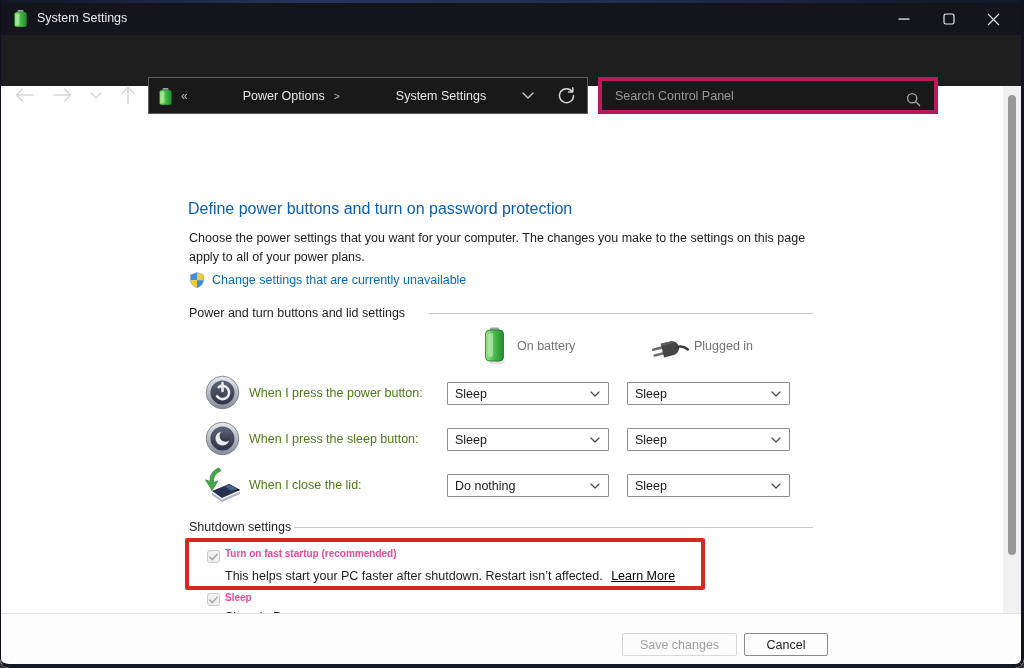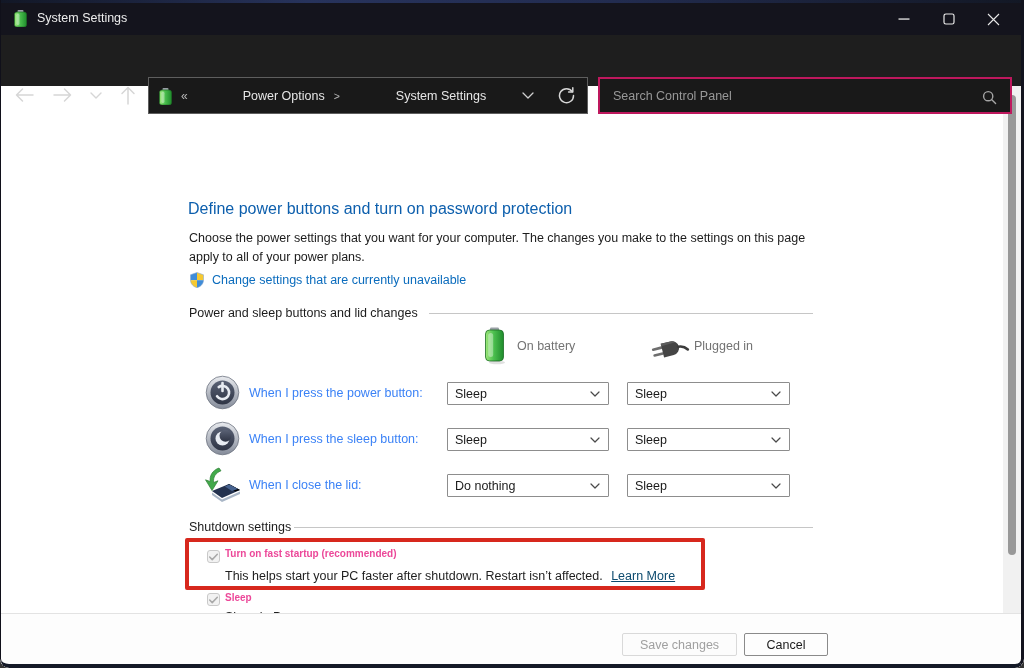--- a/index.html
+++ b/index.html
@@ -27,46 +27,46 @@
   .navbar { position:absolute; left:0; top:35px; width:100%; height:51px; background:#1e1e1e; z-index:19; }
   .nav-btn { position:absolute; top:48px; width:24px; height:24px; display:flex; align-items:center; justify-content:center; }
   .nav-back{ left:12px; } .nav-fwd{ left:50px; } .nav-chev{ left:84px; } .nav-up{ left:116px; }
   .addressbar { position:absolute; left:148px; top:42px; width:440px; height:37px;
     background:#191919; border:1px solid #5e5e5e; display:flex; align-items:center; padding:0 12px 0 10px; }
   .addressbar .bat { margin-right:9px; margin-top:1px; }
   .crumb-overflow { color:#b9b9b9; font-size:12px; margin-right:8px; }
   .crumb { color:#e6e6e6; font-size:12.5px;margin-left:47px; }
   .crumb-sep { color:#b9b9b9; font-size:10.5px; margin:0 9px; position:relative; top:0.5px; }
   .addr-right { margin-left:auto; display:flex; align-items:center; gap:24px; }
-  .searchbar { position:absolute; left:598px; top:42px; width:414px; height:37px;
-    background:#191919; border:2px solid #be185d; display:flex; align-items:center; }
+  .searchbar { position:absolute; left:598px; top:42px; width:340px; height:37px;
+    background:#191919; border:4px solid #be185d; display:flex; align-items:center; }
   .searchbar input { flex:1; background:transparent; border:none; outline:none;
     color:#e6e6e6; font-size:12.5px; padding:0 30px 0 13px; font-family:"Liberation Sans",sans-serif; }
   .searchbar input::placeholder { color:#989898; }
   .search-ico { position:absolute; right:13px; top:11px; }
   
   .content { position:absolute; left:1px; top:86px; right:3px; bottom:4px; background:#fff; z-index:1; }
   .abs { position:absolute; }
   .heading { left:187px; top:114px; font-size:16px; color:#0d5fad; }
   .intro { left:188px; top:143px; width:618px; font-size:12.5px; line-height:19px; color:#1c1c1c; }
   .uac-row { left:188px; top:186px; display:flex; align-items:center; gap:7px; }
   .link { color:#0b6cbd; font-size:12.5px; text-decoration:none; cursor:pointer; }
   .group-title { font-size:12.5px; color:#1c1c1c; }
   .group-line { height:1px; background:#c6c6c6; }
   .col-head { font-size:12.5px; color:#737373; }
-  .row-label { font-size:12.5px; color:#3b82f6; }
+  .row-label { font-size:12.5px; color:#4d7c0f; }
   .dd { position:absolute; height:23px; background:#fff; border:1px solid #8d8d8d; border-radius:1px;
     display:flex; align-items:center; justify-content:space-between; padding:0 8px 0 7px;
     font-size:12.5px; color:#1a1a1a; cursor:default; }
   .cb { position:absolute; width:13px; height:13px; border-radius:3px; display:flex; align-items:center; justify-content:center; }
   .cb-dis { background:#f2f2f2; border:1px solid #c9c9c9; }
   .cb-empty { background:#fdfdfd; border:1px solid #ababab; }
   .opt-label { font-size:10px; font-weight:bold; color:#ec4899; }
   .opt-desc { font-size:12.5px; color:#1e1e1e; }
-  .learn-link { color:#0c4a6e; font-size:12.5px; text-decoration:underline; cursor:pointer; }
+  .learn-link { color:#000000; font-size:12.5px; text-decoration:underline; cursor:pointer; }
   .red-box { position:absolute; left:184px; top:452px; width:520px; height:52px;
     border:4px solid #d7281d; border-radius:2px; z-index:3; }
   
   .scroll-track { position:absolute; right:3px; top:86px; width:18px; height:527px; background:#f1f1f1; z-index:2; }
   .scroll-thumb { position:absolute; left:5px; top:9px; width:8px; height:460px; background:#989898; border-radius:4px; }
   
   .footer { position:absolute; left:1px; right:3px; top:613px; height:51px;
     background:#fdfdfd; border-top:1px solid #e3e3e3; z-index:5; }
   .btn { position:absolute; top:19px; height:23px; display:flex; align-items:center; justify-content:center;
     font-size:12.5px; border-radius:2px; }
@@ -192,21 +192,21 @@
           <rect x="0" y="0" width="8" height="8.2" fill="#3f8cd8"></rect>
           <rect x="8" y="0" width="8" height="8.2" fill="#f6c931"></rect>
           <rect x="0" y="8.2" width="8" height="8" fill="#f6c931"></rect>
           <rect x="8" y="8.2" width="8" height="8" fill="#3f8cd8"></rect>
         </g>
         <path d="M8 0.5 L14.5 2.8 V8 C14.5 12 11.5 14.7 8 15.7 C4.5 14.7 1.5 12 1.5 8 V2.8 Z" fill="none" stroke="#89a8cf" stroke-width="0.6"></path>
       </svg>
       <span class="link">Change settings that are currently unavailable</span>
     </div>
 
-    <div class="abs group-title" style="left:188px;top:220px;">Power and sleep buttons and lid changes</div>
+    <div class="abs group-title" style="left:188px;top:220px;">Power and turn buttons and lid settings</div>
     <div class="abs group-line" style="left:428px;top:227px;width:384px;"></div>
 
     <svg class="abs" style="left:483px;top:241px;" width="22" height="38" viewBox="0 0 22 38">
       <rect x="6" y="0.5" width="9" height="3.4" rx="1.2" fill="#9aa0a6"></rect>
       <rect x="1.5" y="3" width="18" height="31" rx="4" fill="url(#batGrad)" stroke="#1c6d24" stroke-width="0.8"></rect>
       <rect x="4.2" y="6" width="5" height="24" rx="2.5" fill="rgba(255,255,255,0.38)"></rect>
       <ellipse cx="13" cy="35.5" rx="8" ry="1.8" fill="rgba(0,0,0,0.12)"></ellipse>
     </svg>
     <div class="abs col-head" style="left:516px;top:253px;">On battery</div>
 

